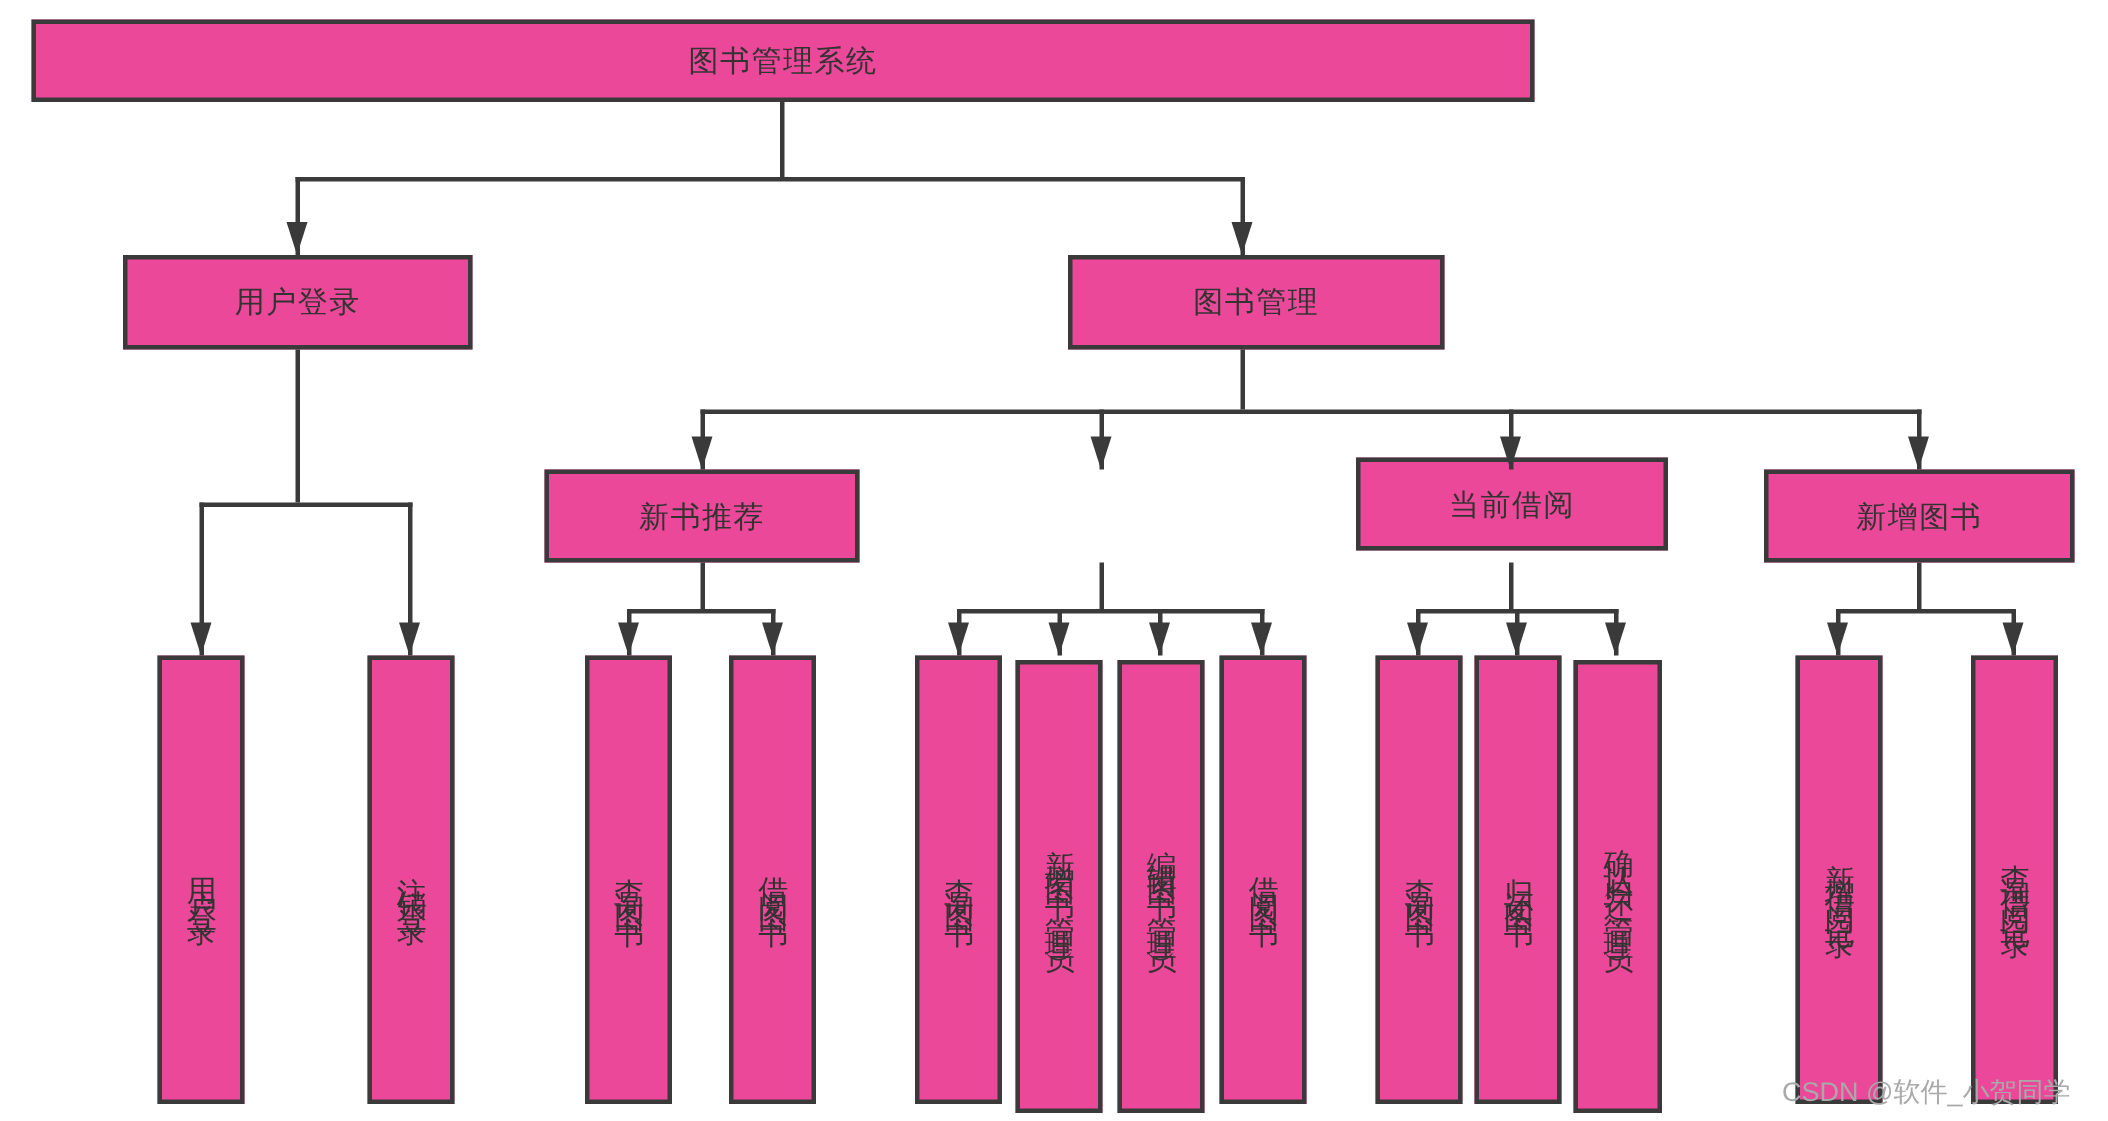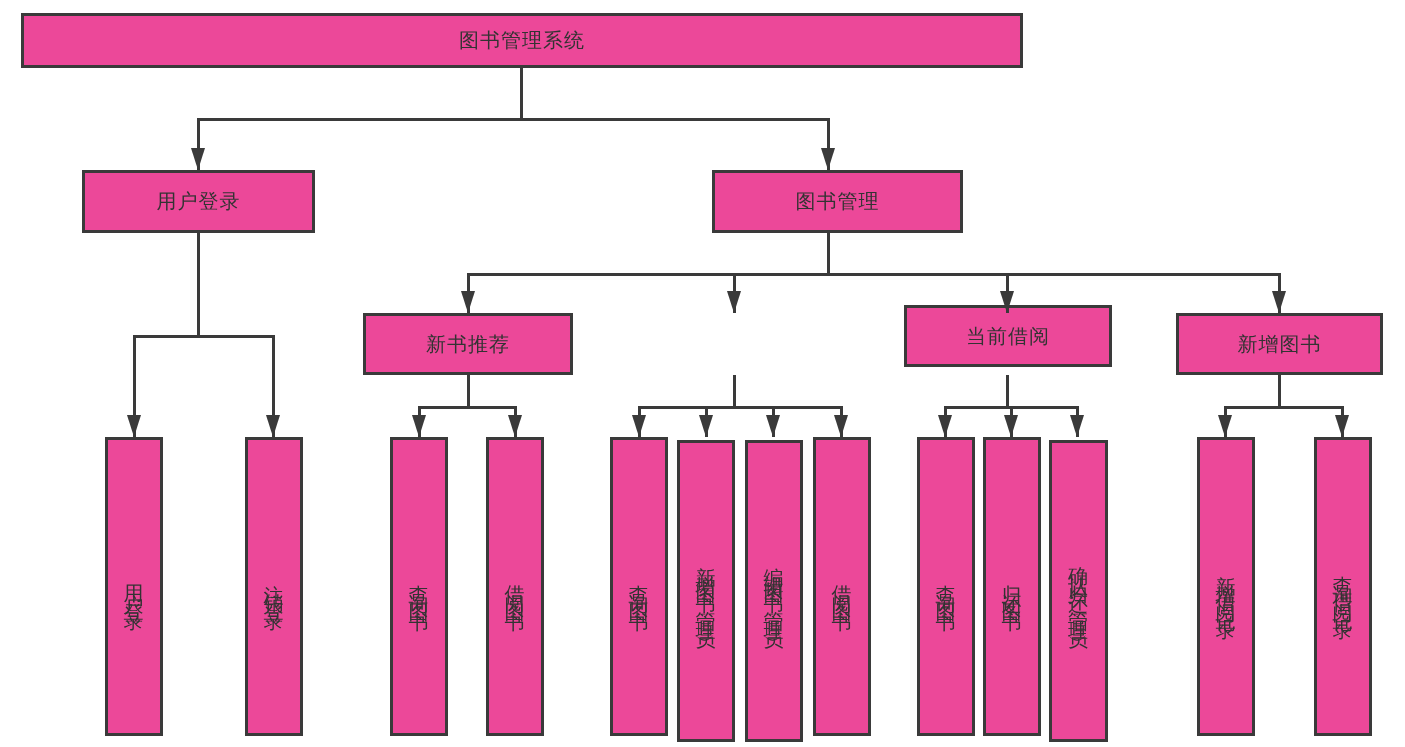--- a/index.html
+++ b/index.html
@@ -181,14 +181,15 @@
   <div class="arrow" style="left:1004px;top:415px"></div>
   <div class="arrow" style="left:1070px;top:415px"></div>
 
   <div class="vline" style="left:1278px;top:375px;height:31px"></div>
   <div class="hline" style="left:1224px;top:406px;width:119px"></div>
   <div class="vline" style="left:1224px;top:406px;height:31px"></div>
   <div class="vline" style="left:1341px;top:406px;height:31px"></div>
   <div class="arrow" style="left:1218px;top:415px"></div>
   <div class="arrow" style="left:1335px;top:415px"></div>
 
+  <div class="watermark">CSDN @软件_小贺同学</div>
 
 </div>
 
 </body></html>

